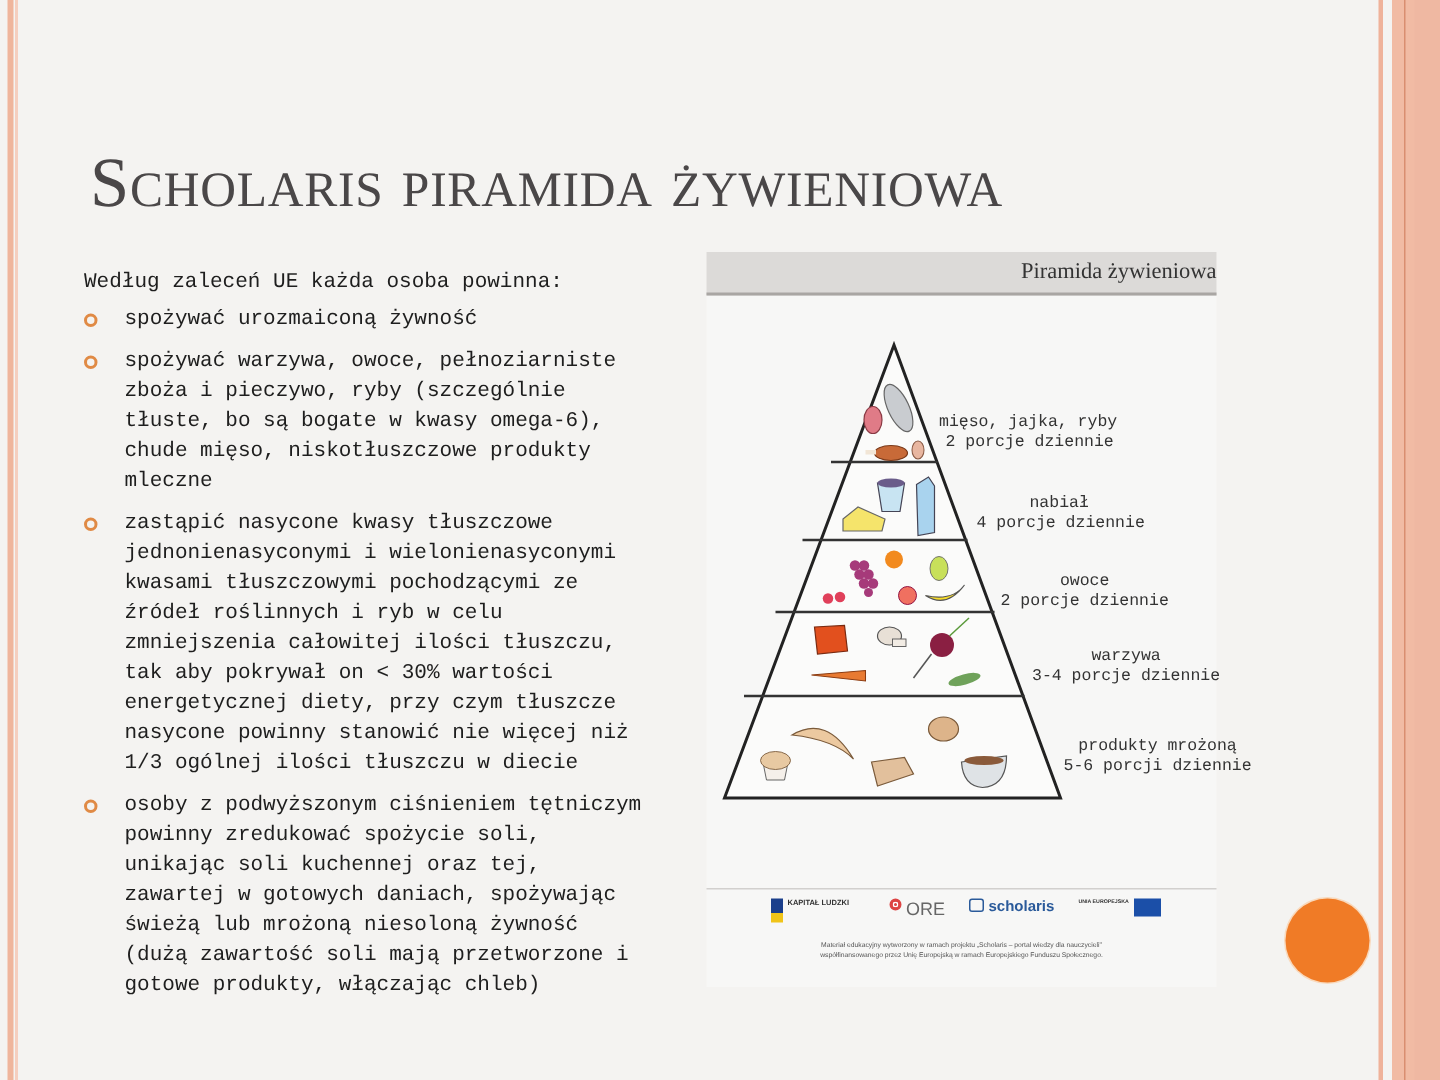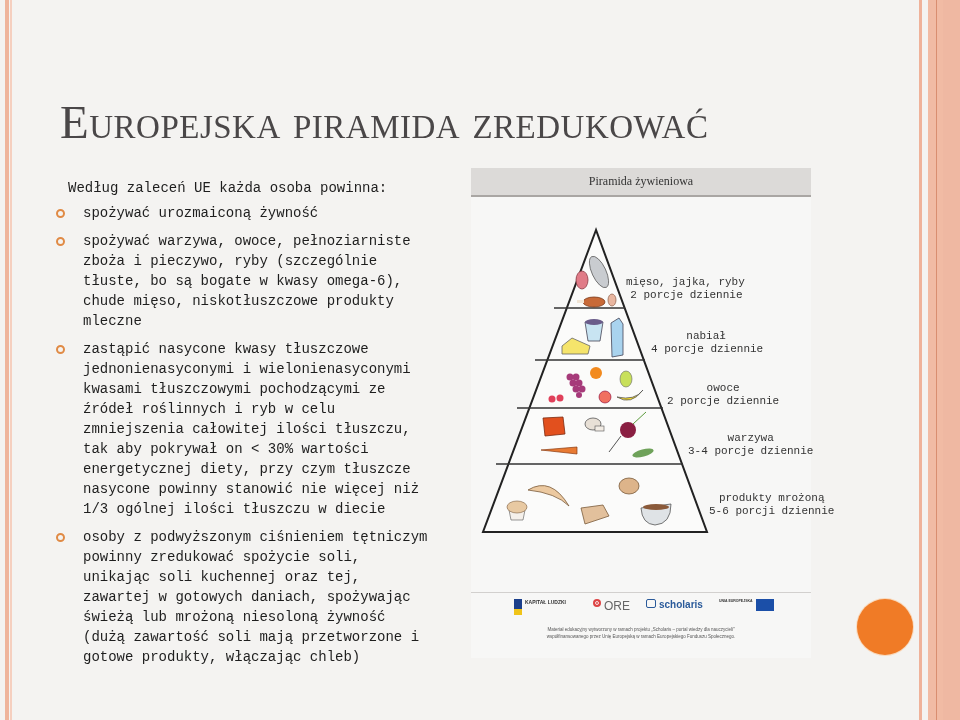--- a/index.html
+++ b/index.html
@@ -1,43 +1,43 @@
 <!DOCTYPE html>
 <html><head>
 <meta charset="utf-8">
 <style>
   html, body { margin:0; padding:0; }
   body { width:960px; height:720px; position:relative; overflow:hidden; background:#f4f3f1; font-family:"DejaVu Serif", serif; }
   .stripe { position:absolute; top:0; height:720px; }
   .title { position:absolute; left:60px; top:92px; font-family:"Liberation Serif", "DejaVu Serif", serif; color:#4a4748; font-size:47px; letter-spacing:0.5px; font-variant:small-caps; white-space:nowrap; line-height:60px; }
   .body-text { position:absolute; left:54px; top:178px; width:380px; font-family:"Liberation Mono","DejaVu Sans Mono", monospace; font-size:14px; color:#1e1e1e; line-height:20px; }
-  .intro { margin:0 0 5px 14px; }
+  .intro { margin:0 0 5px 2px; }
   .bullets { list-style:none; margin:0; padding:0; }
   .bullets li { position:relative; padding-left:29px; margin-bottom:8px; }
   .bullet-dot { position:absolute; left:2px; top:6px; width:5px; height:5px; border:2px solid #e08a45; border-radius:50%; }
   .figure { position:absolute; left:471px; top:168px; width:340px; height:490px; background:#f7f7f6; }
-  .fig-header { position:absolute; left:0; top:0; width:340px; height:27px; background:#dcdad8; border-bottom:2px solid #a9a6a3; text-align:center; font-family:"Liberation Serif", serif; font-size:12px; color:#333; line-height:27px; }
+  .fig-header { position:absolute; left:0; top:0; width:340px; height:27px; background:#dcdad8; border-bottom:2px solid #a9a6a3; text-align:right; font-family:"Liberation Serif", serif; font-size:15px; color:#333; line-height:27px; }
   .tier-label { position:absolute; font-family:Liberation Mono, monospace; font-size:11px; color:#333; line-height:13px; white-space:nowrap;text-align:center; }
   .footer-line { position:absolute; left:0; top:424px; width:340px; height:1px; background:#d2d0ce; }
   .logos { position:absolute; left:40px; top:431px; width:260px; height:22px; }
   .logo { position:absolute; top:0; font-family:"Liberation Sans", sans-serif; font-size:6px; color:#333; display:flex; align-items:flex-start; gap:3px; white-space:nowrap; }
   .fig-caption { position:absolute; left:20px; top:458px; width:300px; text-align:center; font-family:"Liberation Sans", sans-serif; font-size:4.5px; color:#555; line-height:7px; }
   .slide-dot { position:absolute; left:857px; top:599px; width:56px; height:56px; border-radius:50%; background:#f07b26; box-shadow:0 0 0 1px #f9d9bc; }
 </style>
 </head>
 <body>
 
 <div class="stripe" style="left:5px;width:4px;background:#efb59c;"></div>
 <div class="stripe" style="left:10px;width:2px;background:#f5cfbf;"></div>
 <div class="stripe" style="left:919px;width:3px;background:#efb29a;"></div>
 <div class="stripe" style="left:928px;width:32px;background:#f1bba4;"></div>
 <div class="stripe" style="left:936px;width:1px;background:#d98e70;"></div>
 <div class="stripe" style="left:943px;width:17px;background:#efb8a2;"></div>
 
-<h1 class="title" style="margin:0;font-weight:normal;">Europejska piramida zredukować</h1>
+<h1 class="title" style="margin:0;font-weight:normal;">Scholaris piramida żywieniowa</h1>
 
 <div class="body-text">
   <div class="intro">Według zaleceń UE każda osoba powinna:</div>
   <ul class="bullets">
     <li><span class="bullet-dot"></span><span>spożywać urozmaiconą żywność</span></li>
     <li><span class="bullet-dot"></span><span>spożywać warzywa, owoce, pełnoziarniste zboża i pieczywo, ryby (szczególnie tłuste, bo są bogate w kwasy omega-6), chude mięso, niskotłuszczowe produkty mleczne</span></li>
     <li><span class="bullet-dot"></span><span>zastąpić nasycone kwasy tłuszczowe jednonienasyconymi i wielonienasyconymi kwasami tłuszczowymi pochodzącymi ze źródeł roślinnych i ryb w celu zmniejszenia całowitej ilości tłuszczu, tak aby pokrywał on &lt; 30% wartości energetycznej diety, przy czym tłuszcze nasycone powinny stanowić nie więcej niż 1/3 ogólnej ilości tłuszczu w diecie</span></li>
     <li><span class="bullet-dot"></span><span>osoby z podwyższonym ciśnieniem tętniczym powinny zredukować spożycie soli, unikając soli kuchennej oraz tej, zawartej w gotowych daniach, spożywając świeżą lub mrożoną niesoloną żywność (dużą zawartość soli mają przetworzone i gotowe produkty, włączając chleb)</span></li>
   </ul>
 </div>

